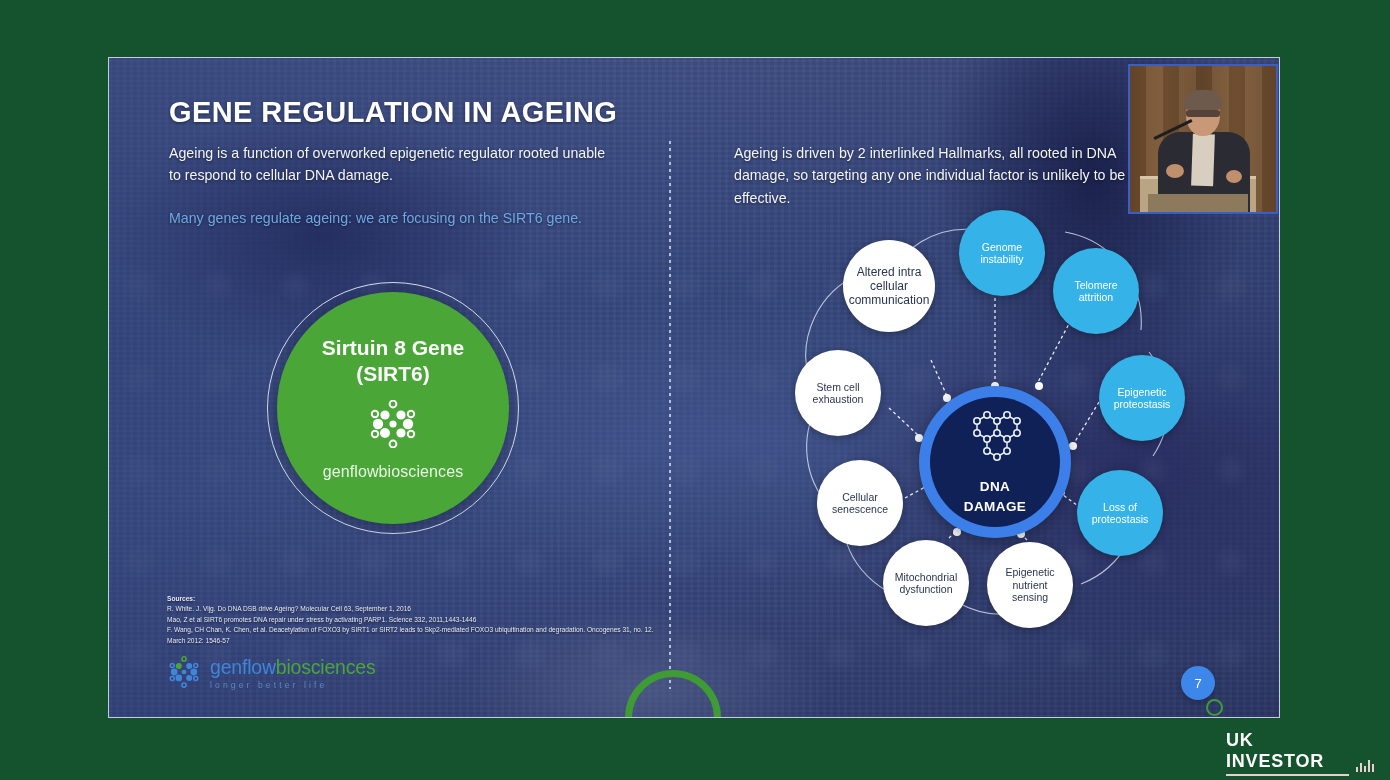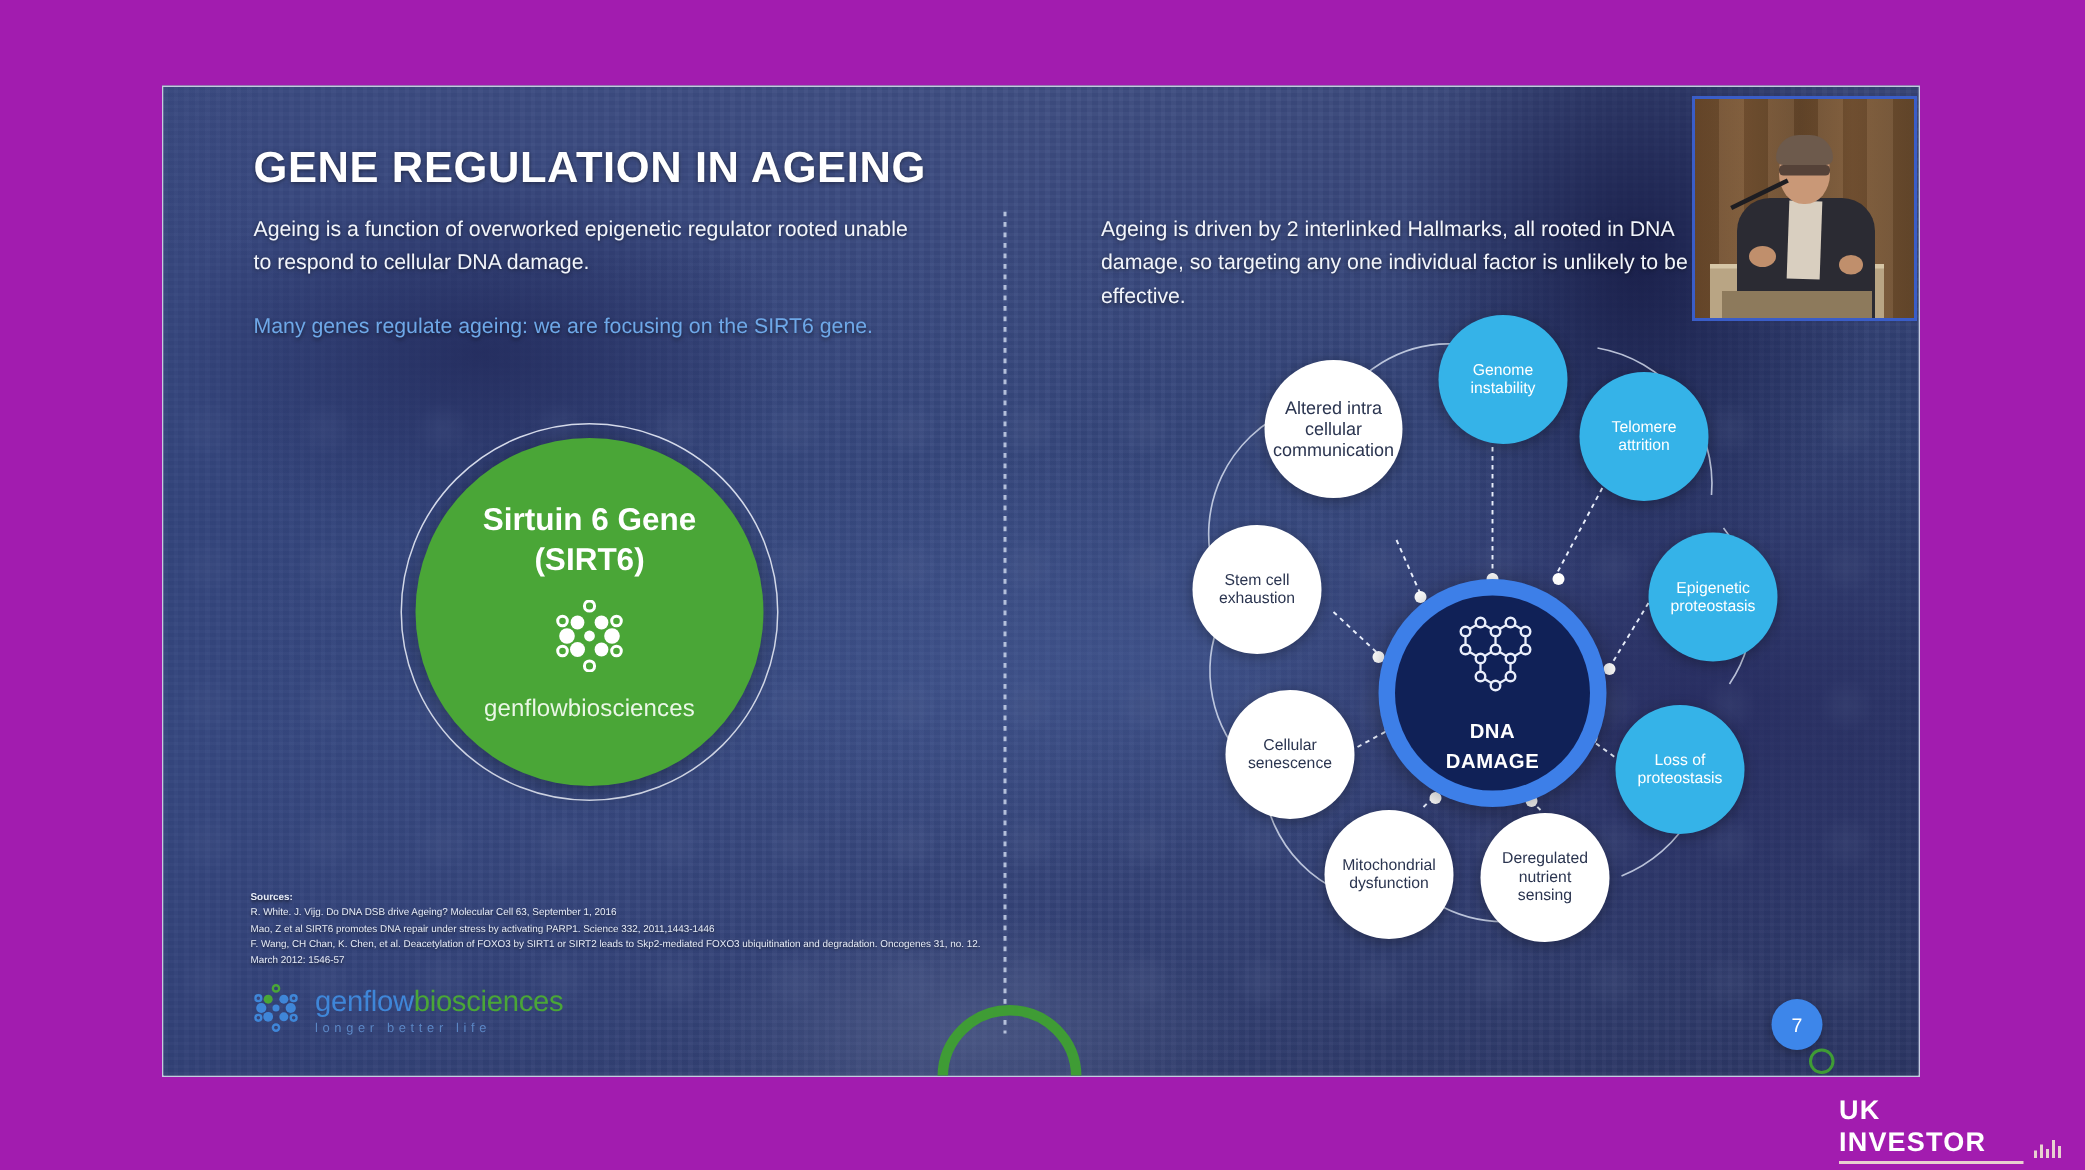--- a/index.html
+++ b/index.html
@@ -5,21 +5,21 @@
   * { box-sizing: border-box; margin: 0; padding: 0; }
   html, body {
     width: 1390px; height: 780px;
     background: #a82a2a;
     font-family: "Liberation Sans", sans-serif;
     overflow: hidden;
   }
   #root {
     position: relative;
     width: 1390px; height: 780px;
-    background: #a21caf;
+    background: #14532d;
     padding-left: 18px;
   }
 
   
   #slide {
     position: absolute;
     left: 108px; top: 57px;
     width: 1172px; height: 661px;
     overflow: hidden;
     border: 1px solid #c3cbe0;
@@ -219,21 +219,21 @@
 
       <div class="body-col" id="left-body">Ageing is a function of overworked epigenetic regulator rooted unable to respond to cellular DNA damage.</div>
       <div id="left-highlight">Many genes regulate ageing: we are focusing on the SIRT6 gene.</div>
       <div class="body-col" id="right-body">Ageing is driven by 2 interlinked Hallmarks, all rooted in DNA  damage, so targeting any one individual factor is unlikely to be effective.</div>
 
       <div id="divider"></div>
 
       <div id="sirt6-ring"></div>
       <div id="sirt6-circle">
         <div id="sirt6-title">
-          <div>Sirtuin 6 Gene</div>
+          <div>Sirtuin 8 Gene</div>
           <div>(SIRT6)</div>
         </div>
         <div class="genflow-dots">
           <svg width="52" height="48" viewBox="0 0 52 48">
             <g fill="#ffffff">
               <circle cx="26" cy="4" r="3.4" fill="none" stroke="#fff" stroke-width="2"></circle>
               <circle cx="8" cy="14" r="3.2" fill="none" stroke="#fff" stroke-width="2"></circle>
               <circle cx="44" cy="14" r="3.2" fill="none" stroke="#fff" stroke-width="2"></circle>
               <circle cx="8" cy="34" r="3.2" fill="none" stroke="#fff" stroke-width="2"></circle>
               <circle cx="44" cy="34" r="3.2" fill="none" stroke="#fff" stroke-width="2"></circle>
@@ -327,21 +327,21 @@
             <div class="node cyan" style="left: 272px; top: 38px; width: 86px; height: 86px; font-size: 10.5px;">
               <span>Telomere attrition</span>
             </div>
             <div class="node cyan" style="left: 318px; top: 145px; width: 86px; height: 86px; font-size: 10.5px;">
               <span>Epigenetic proteostasis</span>
             </div>
             <div class="node cyan" style="left: 296px; top: 260px; width: 86px; height: 86px; font-size: 10.5px;">
               <span>Loss of proteostasis</span>
             </div>
             <div class="node white" style="left: 206px; top: 332px; width: 86px; height: 86px; font-size: 10.5px;">
-              <span>Deregulated nutrient sensing</span>
+              <span>Epigenetic nutrient sensing</span>
             </div>
             <div class="node white" style="left: 102px; top: 330px; width: 86px; height: 86px; font-size: 10.5px;">
               <span>Mitochondrial dysfunction</span>
             </div>
             <div class="node white" style="left: 36px; top: 250px; width: 86px; height: 86px; font-size: 10.5px;">
               <span>Cellular senescence</span>
             </div>
             <div class="node white" style="left: 14px; top: 140px; width: 86px; height: 86px; font-size: 10.5px;">
               <span>Stem cell exhaustion</span>
             </div>

